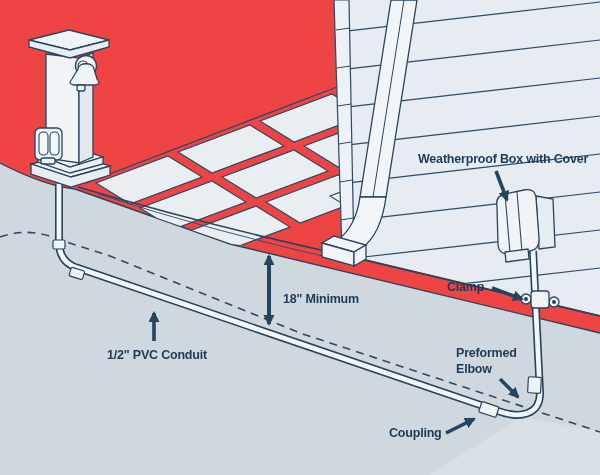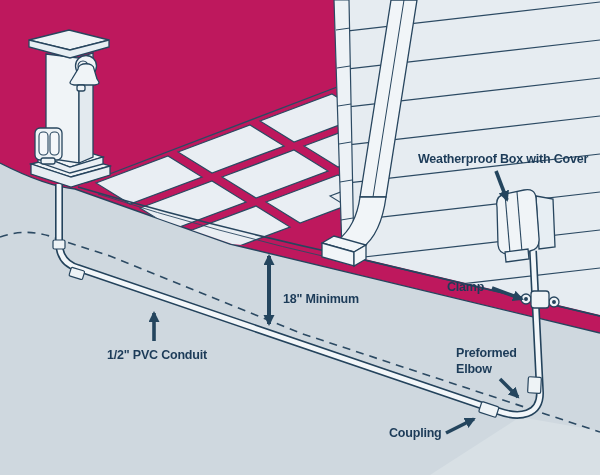--- a/index.html
+++ b/index.html
@@ -1,16 +1,16 @@
 <!DOCTYPE html>
 <html><head>
 <meta charset="utf-8">
 <style>
   html,body{margin:0;padding:0;background:#ffffff;}
-  .stage{width:600px;height:475px;position:relative;background:#be185d;overflow:hidden;}
+  .stage{width:600px;height:475px;position:relative;background:#ef4444;overflow:hidden;}
   svg{display:block;}
   text.lbl{font-family:"Liberation Sans",sans-serif;font-weight:bold;font-size:12.5px;
            fill:#1c3b58;letter-spacing:-0.2px;}
 </style>
 </head>
 <body>
 
 <div class="stage">
 <svg width="600" height="475" viewBox="0 0 600 475">
   <defs>

